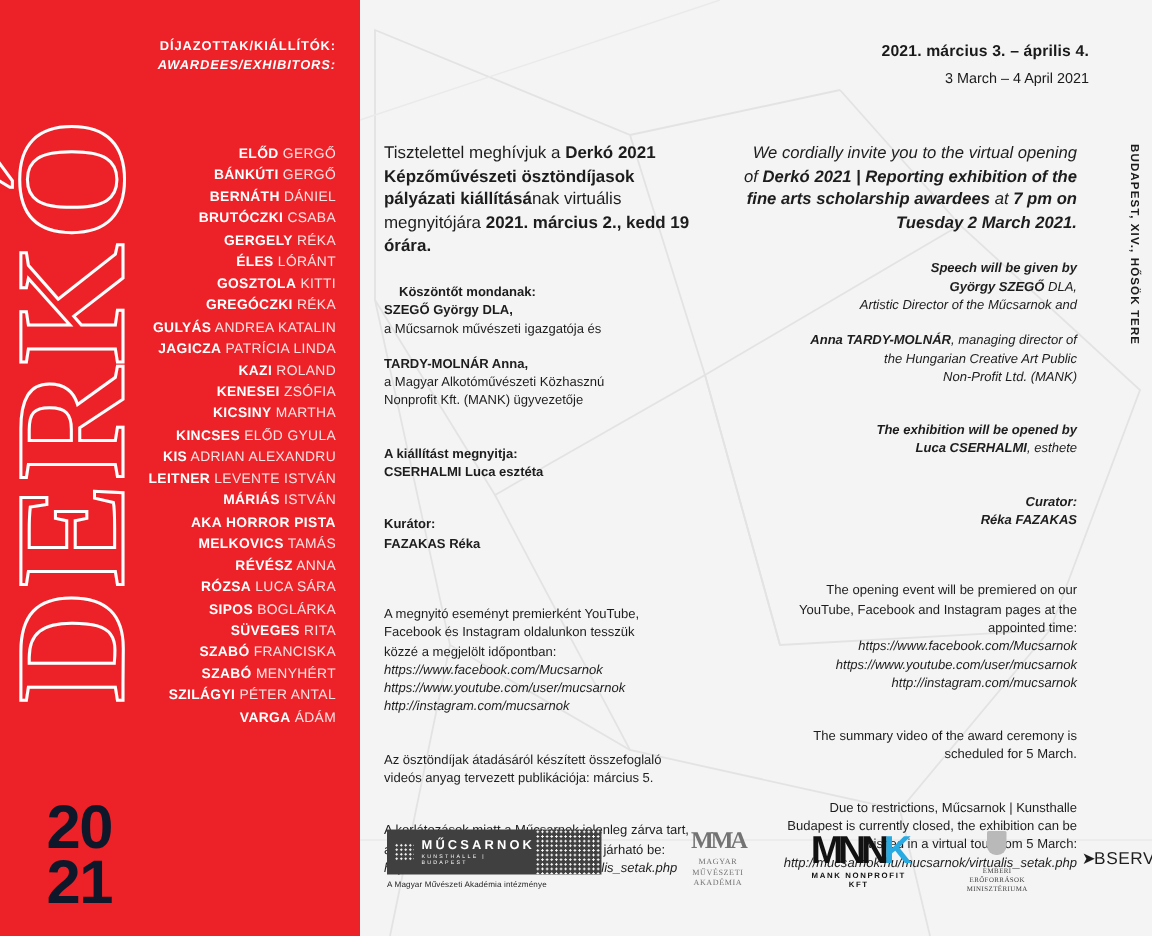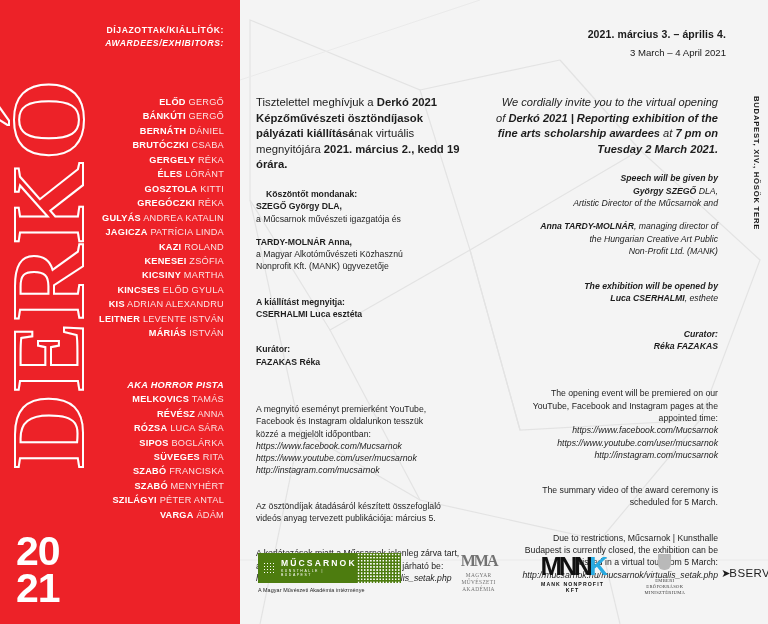--- a/index.html
+++ b/index.html
@@ -27,22 +27,22 @@
   }
   .derko{
     font-family:"Liberation Serif","DejaVu Serif",serif;
     font-weight:700;font-size:104px;line-height:82px;
     letter-spacing:2px;
     color:#ed2228;
     -webkit-text-stroke:2px #ffffff;
     text-align:center;white-space:nowrap;
   }
   .year-vert{
-    position:absolute;left:16px;bottom:16px;
-    font-weight:700;color:#ffffff;
+    position:absolute;left:31px;bottom:16px;
+    font-weight:700;color:#0f172a;
     font-size:41px;line-height:0.92;
     letter-spacing:-1px;
     font-family:"Liberation Sans","DejaVu Sans",sans-serif;
   }
   .year-vert span{display:block;}
 
   
   .aw-head{
     position:absolute;right:16px;top:24px;text-align:right;color:#fff;
     font-size:8.6px;font-weight:700;letter-spacing:0.6px;line-height:1.55;
@@ -50,21 +50,21 @@
   .aw-head .en{font-style:italic;}
 
   .names{
     position:absolute;right:16px;top:95px;width:196px;
     text-align:right;color:#ffffff;
     font-size:9.2px;line-height:14.45px;letter-spacing:0.25px;
   }
   .names .n{white-space:nowrap;}
   .names .n b{font-weight:700;}
   .names .n i{font-weight:400;color:#fbe3e4;font-style:normal;}
-  .names .alias{font-style:italic;font-weight:700;letter-spacing:0.3px;margin-top:37px;}
+  .names .alias{font-weight:700;letter-spacing:0.3px;}
 
   
   .dates{position:absolute;right:42px;top:28px;text-align:right;color:#1a1a1a;}
   .dates .hu{font-size:10.5px;font-weight:700;letter-spacing:0.1px;}
   .dates .en{font-size:9.6px;font-weight:400;margin-top:7px;}
 
   .venue{
     position:absolute;right:7px;top:96px;
     writing-mode:vertical-rl;
     font-size:7.7px;font-weight:700;letter-spacing:0.75px;color:#1a1a1a;
@@ -92,21 +92,21 @@
   .plain{font-size:8.7px;line-height:12.3px;margin:0 0 11px 0;font-style:normal;}
   .url{font-style:italic;}
   .col-hu .url{font-style:italic;}
 
   
   .logobar{position:absolute;left:240px;right:0;bottom:0;height:86px;}
   .logos{position:absolute;left:18px;right:14px;top:12px;display:flex;align-items:center;gap:0;}
 
   .logo-mucs{width:148px;}
   .logo-mucs .box{
-    height:30px;background:#4d7c0f;display:flex;align-items:center;position:relative;overflow:hidden;
+    height:30px;background:#404040;display:flex;align-items:center;position:relative;overflow:hidden;
   }
   .logo-mucs .dotsq{width:22px;height:30px;position:relative;flex:none;}
   .logo-mucs .dotsq:before{
     content:"";position:absolute;left:5px;top:9px;width:13px;height:12px;
     background-image:radial-gradient(#fff 38%,transparent 40%);
     background-size:3px 3px;
   }
   .logo-mucs .wordbox{flex:1;padding-left:1px;}
   .logo-mucs .word{color:#fff;font-size:8.6px;font-weight:700;letter-spacing:2.1px;line-height:1;}
   .logo-mucs .sub{color:#fff;font-size:3.5px;letter-spacing:1.5px;margin-top:2.5px;line-height:1;}

